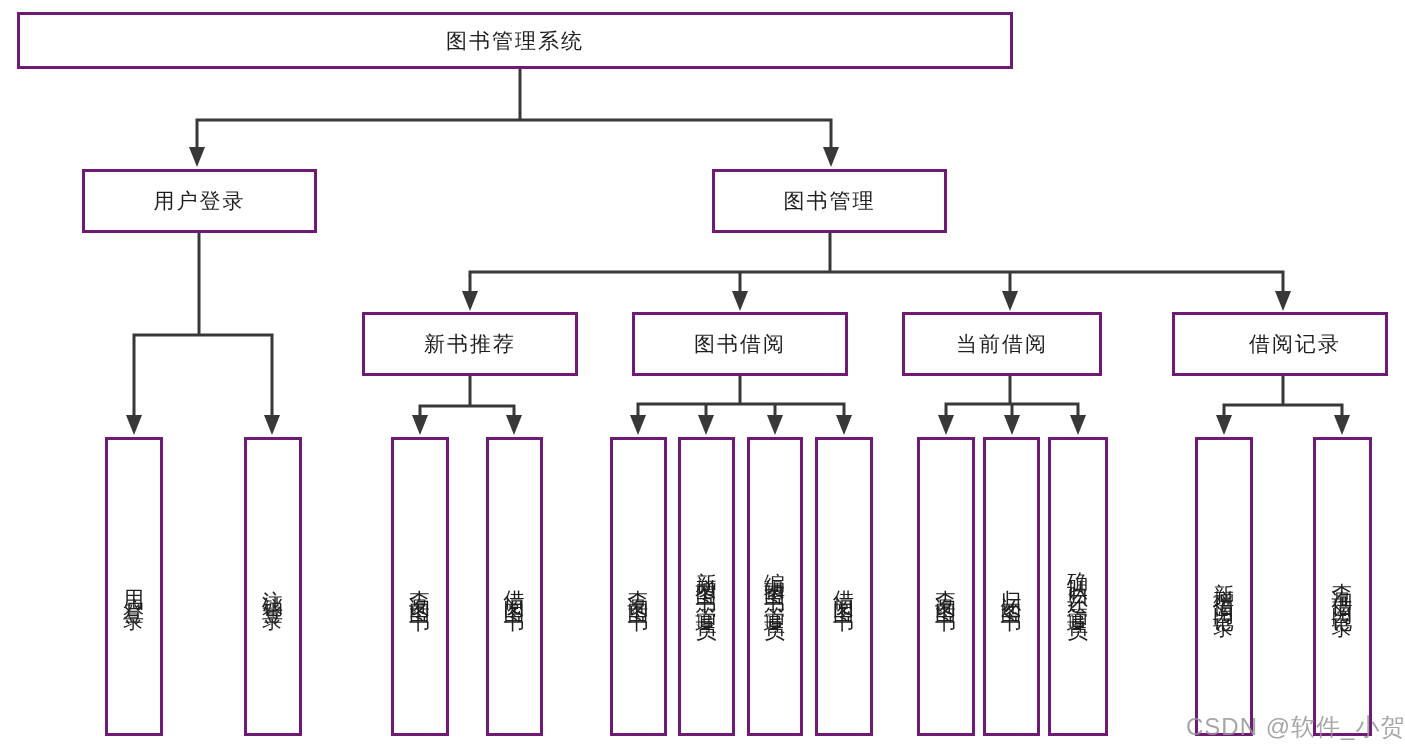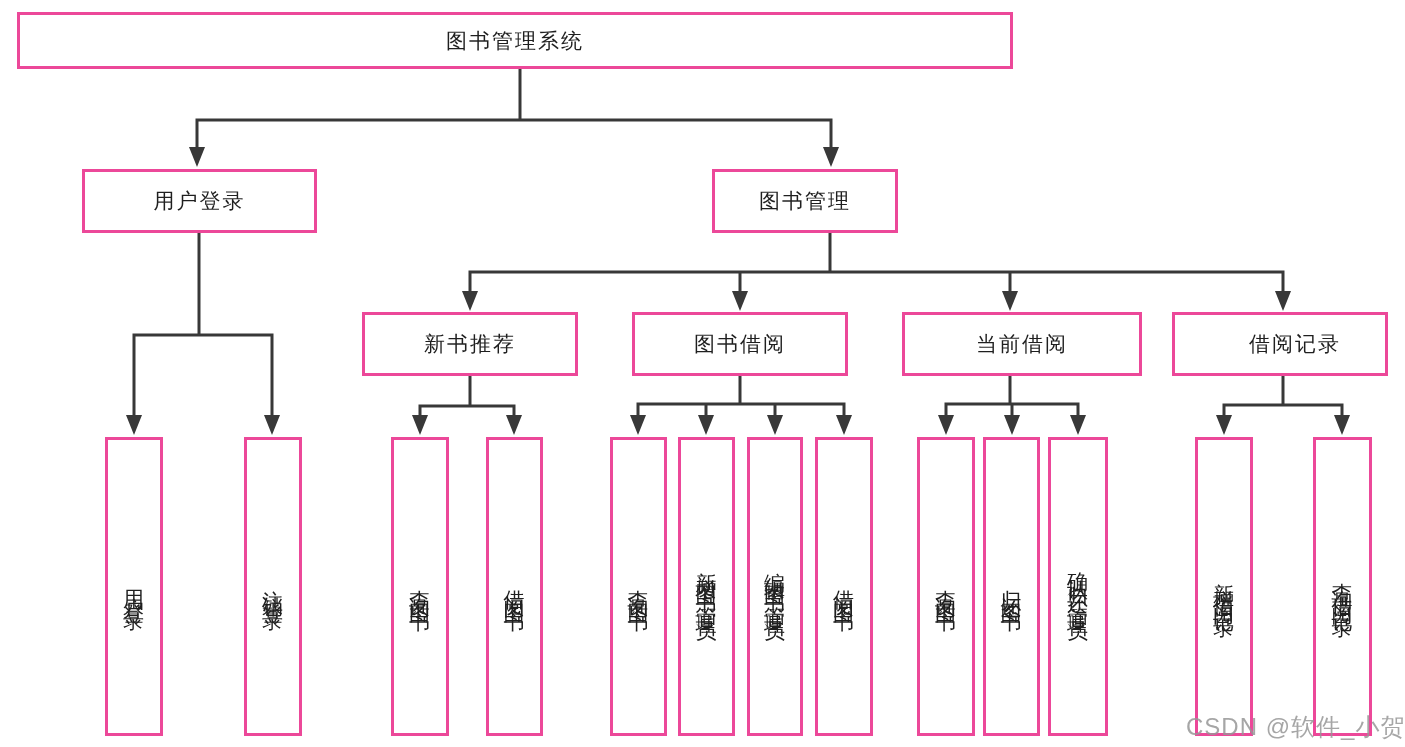--- a/index.html
+++ b/index.html
@@ -19,43 +19,43 @@
     position: absolute;
     left: 0;
     top: 0;
     width: 1405px;
     height: 747px;
     pointer-events: none;
   }
   .node {
     position: absolute;
     box-sizing: border-box;
-    border: 3px solid #ec4899;
+    border: 3px solid #701a75;
     background: #ffffff;
     display: flex;
     align-items: center;
     justify-content: center;
     color: #1f1f1f;
     font-size: 21px;
     letter-spacing: 2px;
     text-align: center;
     z-index: 2;
   }
   .node.vertical span {
     writing-mode: vertical-rl;
     text-orientation: mixed;
     letter-spacing: 7px;
     line-height: 1;
   }
   .root-node   { left: 17px;  top: 12px;  width: 996px; height: 57px; }
   .lvl1-a      { left: 82px;  top: 169px; width: 235px; height: 64px; }
-  .lvl1-b      { left: 712px; top: 169px; width: 186px; height: 64px; }
+  .lvl1-b      { left: 712px; top: 169px; width: 235px; height: 64px; }
   .lvl2-a      { left: 362px; top: 312px; width: 216px; height: 64px; }
   .lvl2-b      { left: 632px; top: 312px; width: 216px; height: 64px; align-items: center; }
-  .lvl2-c      { left: 902px; top: 312px; width: 240px; height: 64px; align-items: center; }
+  .lvl2-c      { left: 902px; top: 312px; width: 200px; height: 64px; align-items: center; }
   .lvl2-d      { left: 1172px; top: 312px; width: 216px; height: 64px; padding-left: 30px; }
   .leaf        { top: 437px; height: 299px; }
   .leaf-1  { left: 105px;  width: 58px; }
   .leaf-2  { left: 244px;  width: 58px; }
   .leaf-3  { left: 391px;  width: 58px; }
   .leaf-4  { left: 486px;  width: 57px; }
   .leaf-5  { left: 610px;  width: 57px; }
   .leaf-6  { left: 678px;  width: 57px; }
   .leaf-7  { left: 747px;  width: 56px; }
   .leaf-8  { left: 815px;  width: 58px; }

